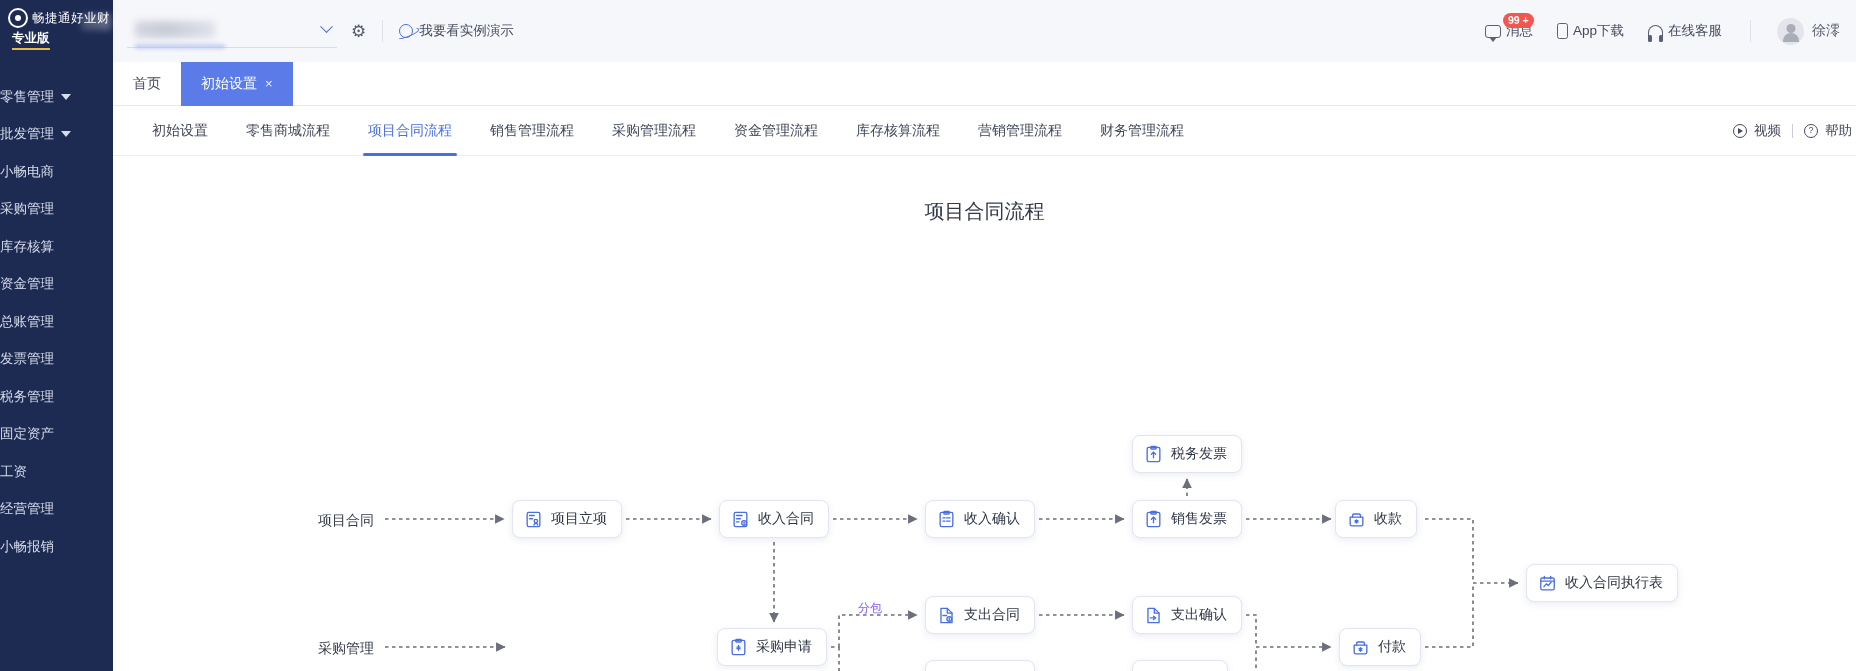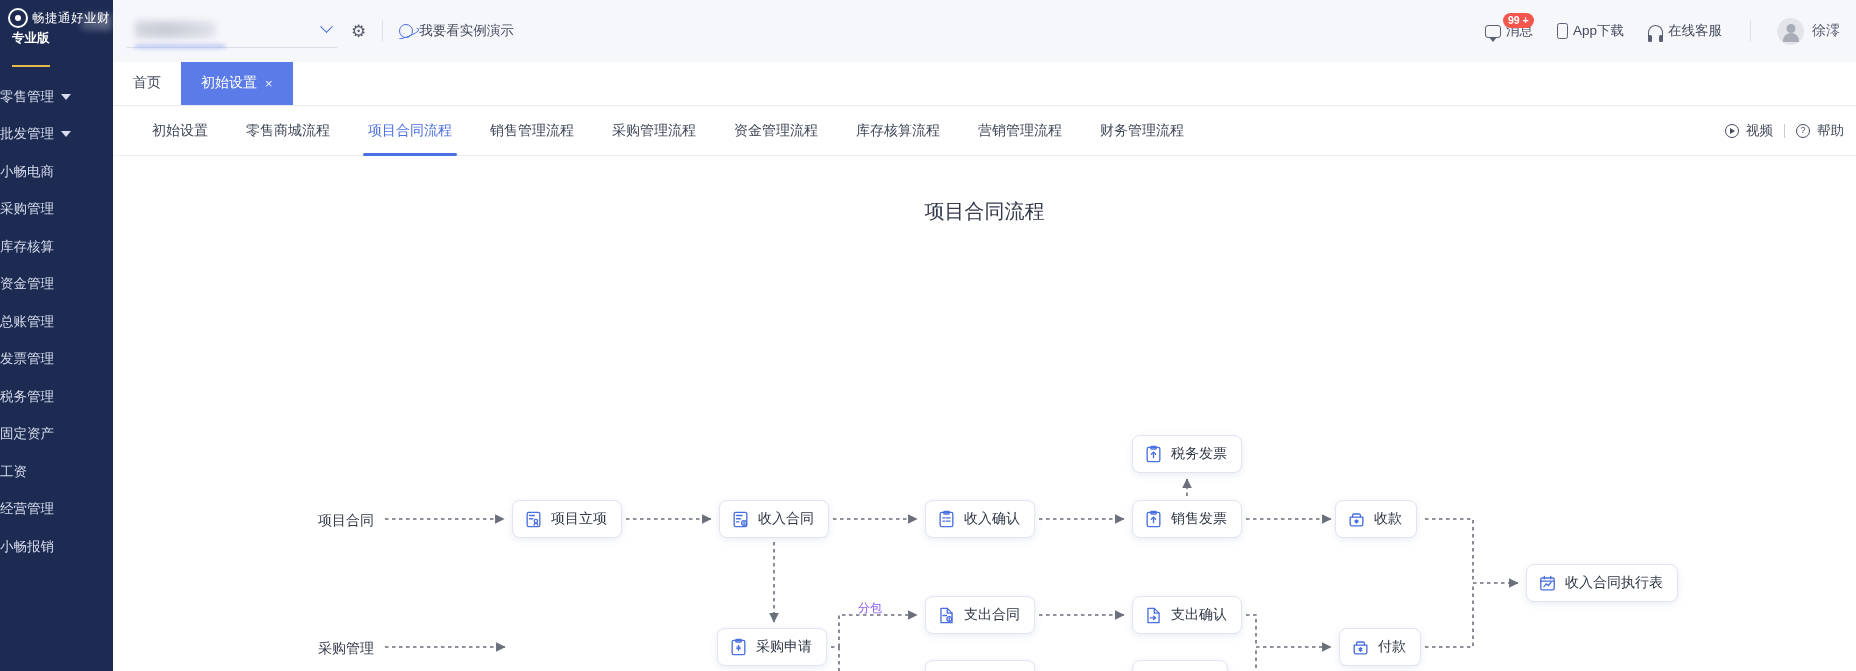--- a/index.html
+++ b/index.html
@@ -39,21 +39,21 @@
   }
   .logo-blur {
     position: absolute; right: 2px; top: 14px; width: 30px; height: 16px;
     background: linear-gradient(90deg, rgba(255,255,255,.18), rgba(255,255,255,.32));
     filter: blur(3px);
   }
   .pro-badge {
     display: inline-block; margin: 2px 0 0 4px;
     color: #fff; font-size: 12.5px; font-weight: 700;
     border-bottom: 2px solid #e7b84a;
-    padding-bottom: 18px;
+    padding-bottom: 1px;
   }
   .nav-list { margin-top: 16px; }
   .nav-item {
     height: 37.5px; display: flex; align-items: center;
     color: #d6dcec; font-size: 13.5px;
     cursor: pointer; white-space: nowrap;
   }
   .caret {
     margin-left: 7px; width: 0; height: 0;
     border-left: 5px solid transparent; border-right: 5px solid transparent;
@@ -141,21 +141,21 @@
     border-radius:50%; background:#a9adb8; transform: translateX(-50%);
   }
   .avatar:after {
     content:""; position:absolute; left:50%; bottom:3px; width:16px; height:9px;
     border-radius: 8px 8px 0 0; background:#a9adb8; transform: translateX(-50%);
   }
   .user-name { color:#555c6e; font-size:14px; margin-left:8px; white-space:nowrap; }
 
   
   .tabstrip {
-    height: 44px; background: #fff; display: flex; align-items: flex-end;
+    height: 44px; background: #fff; display: flex; align-items: center;
     padding-left: 0; flex: 0 0 44px; border-bottom: 1px solid #e8eaf0;
   }
   .tab {
     height: 44px; display: flex; align-items: center; gap: 8px;
     padding: 0 20px; font-size: 14px; color: #444b5c; cursor: pointer; white-space:nowrap;
   }
   .tab.active { background: #5b7ce8; color: #fff; }
   .tab-close { font-size: 13px; opacity: .9; }
 
   
@@ -169,21 +169,21 @@
     height: 50px; display: flex; align-items: center; cursor: pointer;
     position: relative; white-space: nowrap;
   }
   .subtab.active { color: #4a6fe0; }
   .subtab.active:after {
     content: ""; position: absolute; left: 14px; right: 14px; bottom: 0;
     height: 3px; background: #4a6fe0; border-radius: 2px;
   }
   .subtabs-right {
     margin-left: auto; display: flex; align-items: center; gap: 7px;
-    padding-right: 12px; font-size: 13.5px; color: #444b5c; white-space: nowrap;
+    padding-right: 4px; font-size: 13.5px; color: #444b5c; white-space: nowrap;
   }
   .mini-ico {
     width: 14px; height: 14px; border: 1.4px solid #444b5c; border-radius: 50%;
     display: inline-flex; align-items: center; justify-content: center;
     font-size: 9px; line-height: 1; flex:0 0 14px;
   }
   .play-tri {
     width:0;height:0;border-left:5px solid #444b5c;
     border-top:3.5px solid transparent;border-bottom:3.5px solid transparent;
     margin-left:1px;

